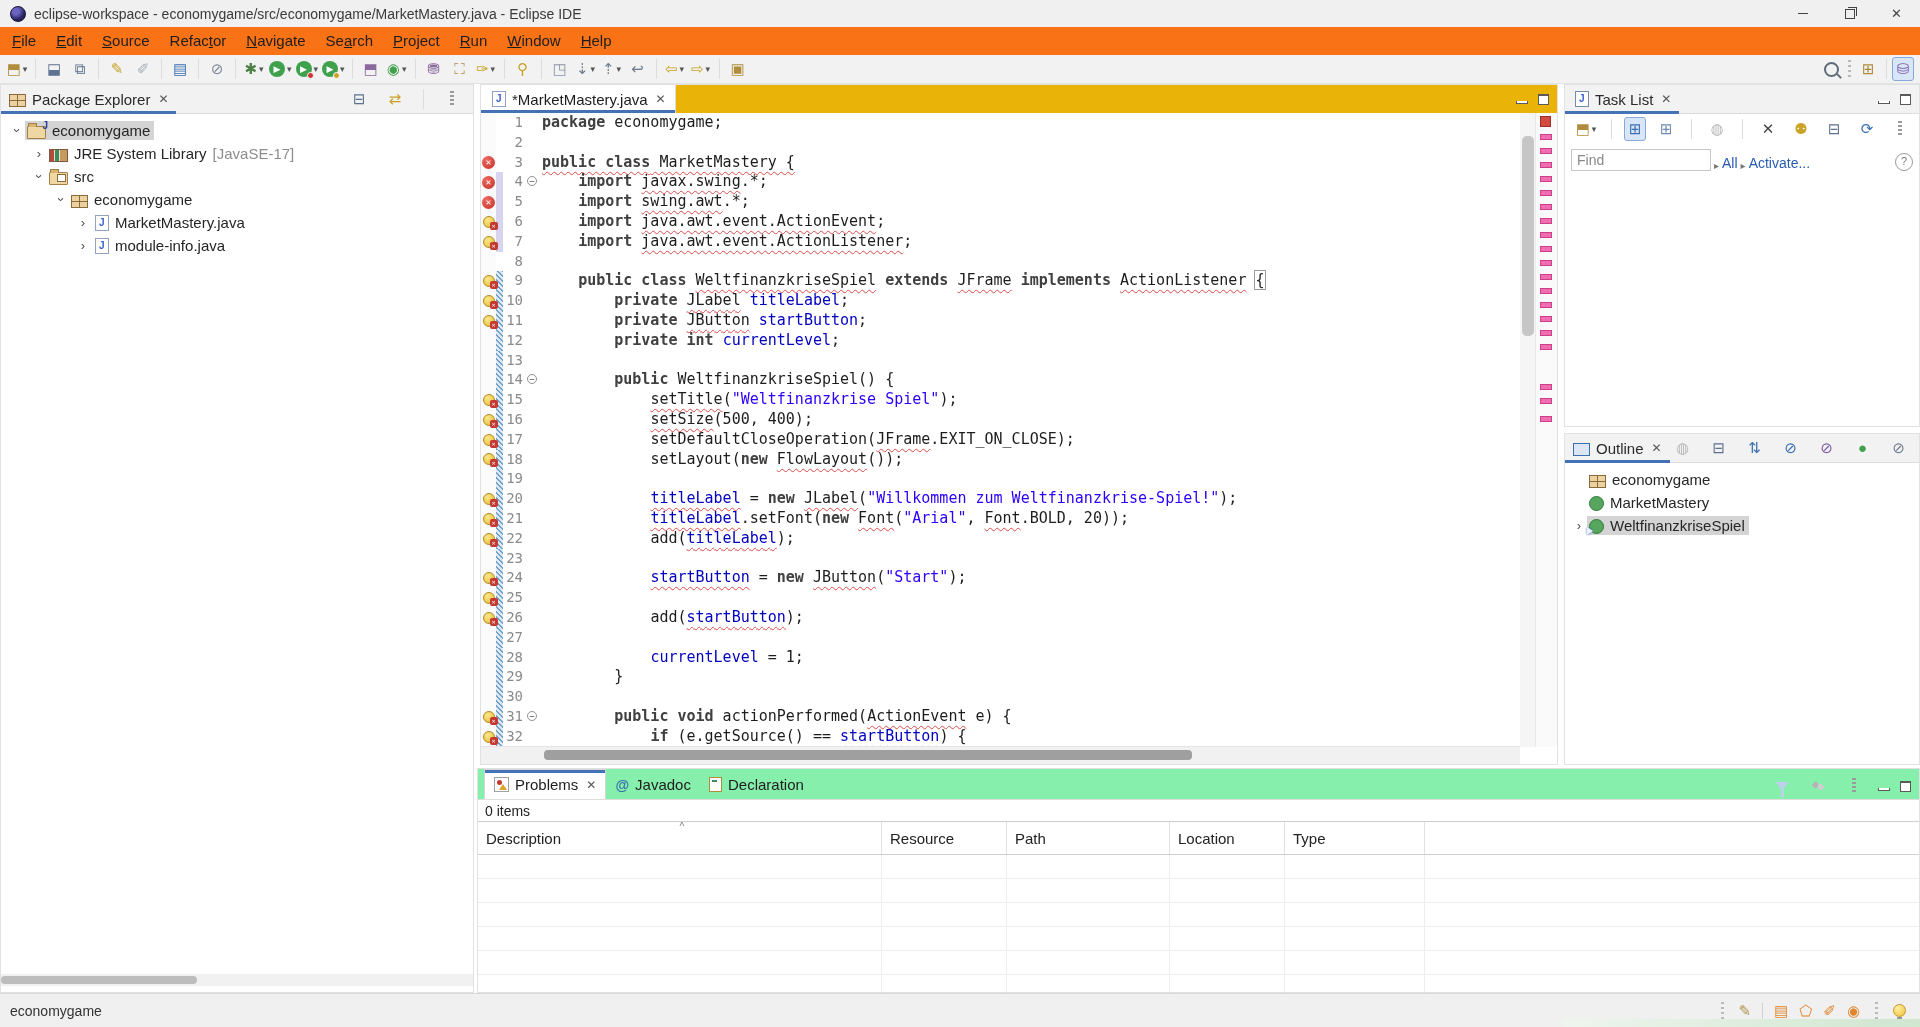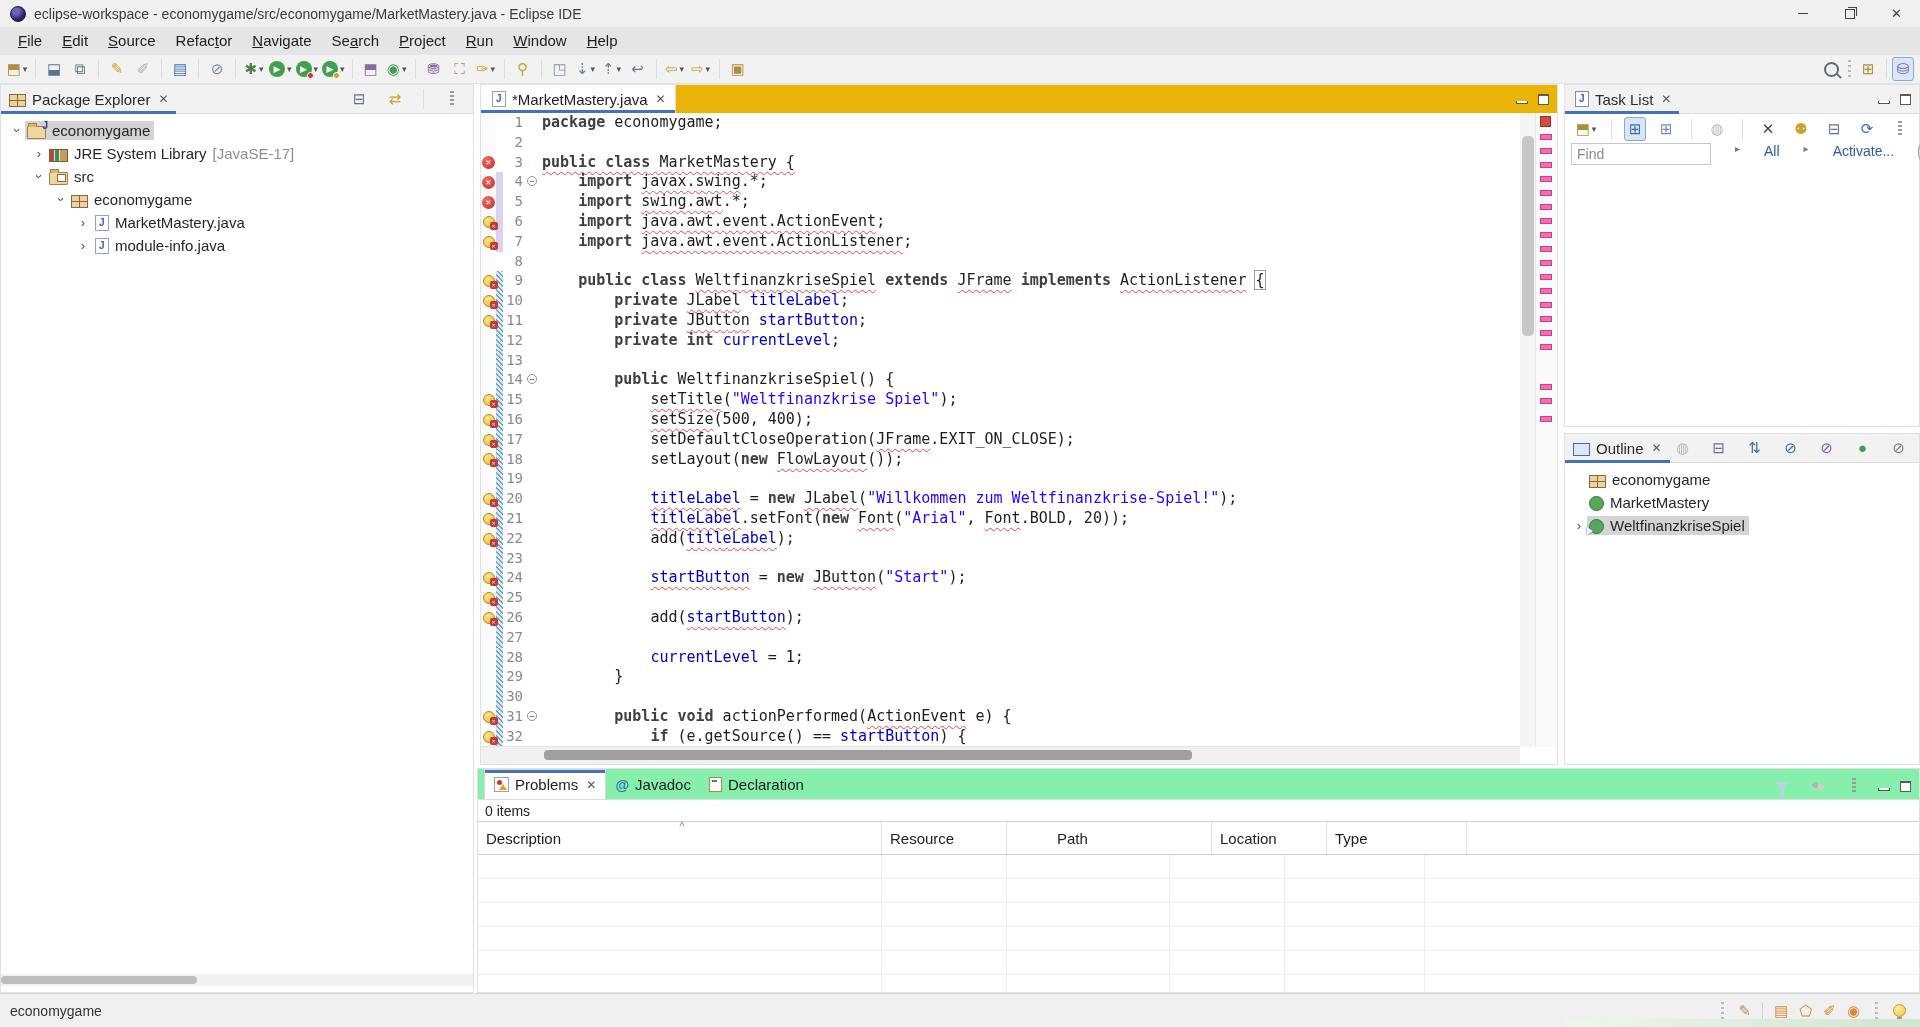--- a/index.html
+++ b/index.html
@@ -12,21 +12,21 @@
     background:radial-gradient(circle at 35% 30%,#6a63c0 0 25%,#2c2867 60%,#15123a 100%);
     border:1px solid #141233;box-sizing:border-box}
   #title-text{font-size:14px;color:#3a3a3a;white-space:nowrap}
   .wbtns{margin-left:auto;display:flex;height:27px}
   .wbtn{width:47px;height:27px;display:flex;align-items:center;justify-content:center;color:#444}
   .g-min{width:10px;height:1px;background:#444}
   .g-rest{width:8px;height:8px;border:1px solid #444;position:relative;background:#f0f0f0}
   .g-rest:before{content:"";position:absolute;left:2px;top:-3px;width:8px;height:8px;border:1px solid #444;border-bottom:none;border-left:none}
   .g-x{font-size:13px;line-height:13px}
   
-  #menubar{left:0;top:27px;width:1920px;height:28px;background:#e5e5e5;display:flex;align-items:center;padding-left:8px;box-sizing:border-box}
+  #menubar{left:0;top:27px;width:1920px;height:28px;background:#f97316;display:flex;align-items:center;padding-left:2px;box-sizing:border-box}
   .menu-item{padding:0 10px;font-size:15px;height:28px;line-height:28px;color:#1d1d1d}
   .menu-item u{text-decoration:underline}
   #toolbar{left:0;top:55px;width:1920px;height:29px;background:#f2f2f2;border-bottom:1px solid #e3e3e3;
     display:flex;align-items:center;padding-left:4px;box-sizing:border-box}
   .tb-btn{height:24px;min-width:22px;display:flex;align-items:center;justify-content:center;border-radius:3px;padding:0 2px}
   .tb-btn.active{background:#d9e6f8;border:1px solid #86a9d8;box-sizing:border-box}
   .tb-glyph{font-size:15px;line-height:16px}
   .tb-circ{width:16px;height:16px;border-radius:50%;color:#fff;font-size:9px;line-height:16px;text-align:center;position:relative}
   .tb-badge{position:absolute;right:-2px;bottom:-2px;width:7px;height:7px;border-radius:50%;border:1px solid #fff;box-sizing:border-box}
   .tb-dd{font-size:9px;color:#555;margin-left:2px}
@@ -100,21 +100,21 @@
   #vscroll{position:absolute;right:21px;top:28px;width:16px;bottom:17px;background:#f5f5f5}
   #vthumb{position:absolute;left:2px;width:12px;background:#c6c6c6;border-radius:5px}
   #oruler{position:absolute;right:0;top:28px;width:21px;bottom:17px;background:#fafafa;border-left:1px solid #e8e8e8}
   #osquare{position:absolute;left:4px;top:3px;width:11px;height:11px;background:#d14b42;border:1px solid #9e2f28;box-sizing:border-box}
   .omark{position:absolute;left:4px;width:12px;height:6px;background:#f06eb0;border:1px solid #cf3d8b;box-sizing:border-box}
   #ehscroll{position:absolute;left:0;right:37px;bottom:0;height:17px;background:#f1f1f1;border-top:1px solid #e5e5e5}
   #ehthumb{position:absolute;top:3px;height:10px;background:#9f9f9f;border-radius:4px}
   
   #tasklist{left:1564px;top:84px;width:356px;height:343px}
   .tl-toolbar{height:29px;display:flex;align-items:center;justify-content:flex-end;padding-right:6px;gap:7px;background:#fff}
-  .tl-findrow{height:28px;display:flex;align-items:flex-start;padding:0 6px;gap:24px;font-size:14px}
+  .tl-findrow{height:28px;display:flex;align-items:flex-end;padding:0 6px;gap:3px;font-size:14px}
   #find-input{width:128px;height:20px;border:1px solid #c6c6c6;font-size:14px;padding:0 5px;color:#333;font-family:"Liberation Sans",sans-serif}
   #find-input::placeholder{color:#8a8a8a}
   .linkish{color:#2a5bb0;font-size:14px}
   .tri{color:#777;font-size:10px}
   .help-circ{margin-left:auto;width:16px;height:16px;border-radius:50%;border:1px solid #9a9a9a;color:#777;font-size:11px;line-height:15px;text-align:center}
   #outline{left:1564px;top:433px;width:356px;height:332px}
   
   #problems{left:477px;top:768px;width:1443px;height:225px}
   .ptabrow{height:30px;background:#86efac;border-bottom:1px solid #ddd;display:flex;align-items:flex-end;padding-left:6px;position:relative}
   .ptab{display:flex;align-items:center;gap:6px;height:29px;padding:0 9px;font-size:15px}
@@ -579,21 +579,21 @@
   <div id="items-label">0 items</div>
   <div id="ptable">
       <div class="phead">
         <div class="phcell" style="width: 404px; flex: 0 0 auto;">
           <span>Description</span>
           <span class="sortc">^</span>
         </div>
         <div class="phcell" style="width: 125px; flex: 0 0 auto;">
           <span>Resource</span>
         </div>
-        <div class="phcell" style="width: 163px; flex: 0 0 auto; margin-left: 42px;">
+        <div class="phcell" style="width: 163px; flex: 0 0 auto;">
           <span>Path</span>
         </div>
         <div class="phcell" style="width: 115px; flex: 0 0 auto;">
           <span>Location</span>
         </div>
         <div class="phcell" style="width: 140px; flex: 0 0 auto;">
           <span>Type</span>
         </div>
       </div>
       <div class="prow">

